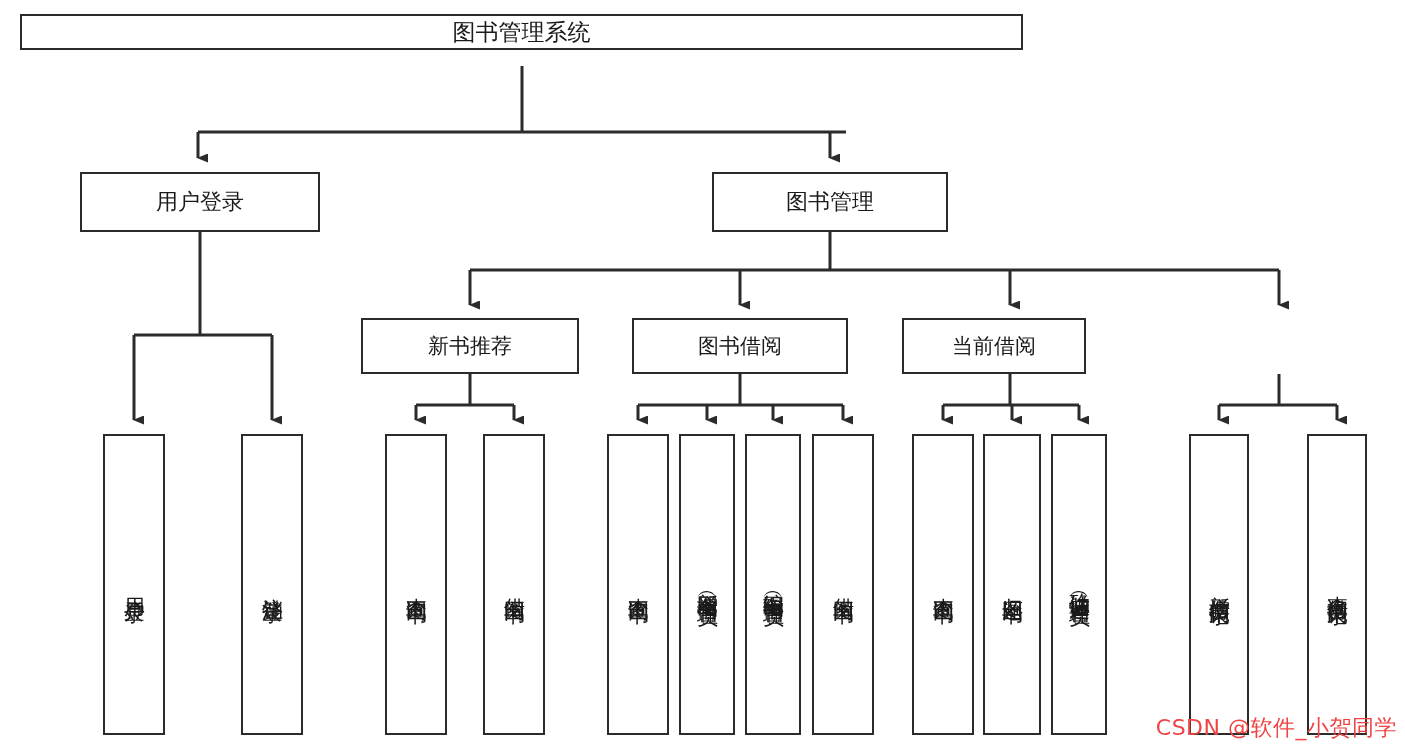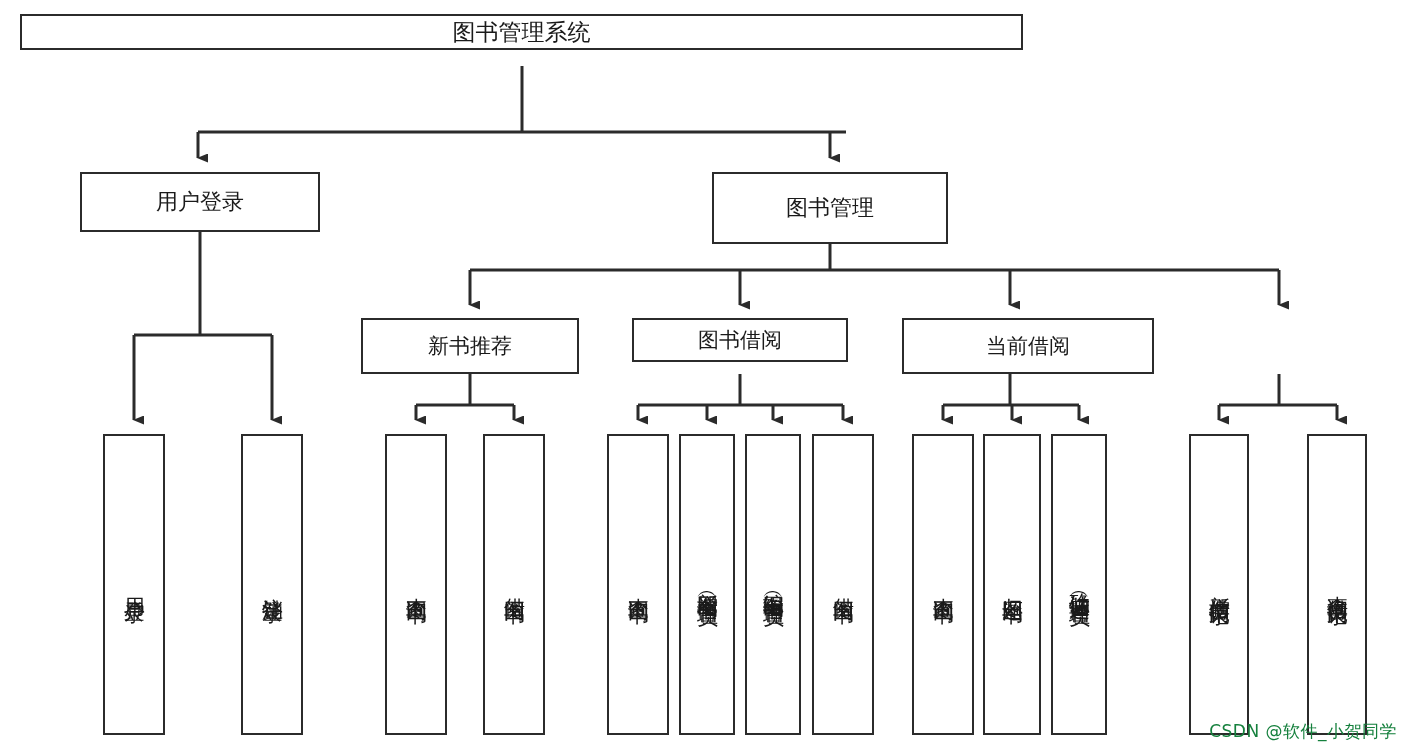--- a/index.html
+++ b/index.html
@@ -54,22 +54,22 @@
     text-orientation: upright;
     font-size: 21px;
     letter-spacing: 2px;
     line-height: 1;
     white-space: nowrap;
   }
   .watermark {
     position: absolute;
     right: 8px;
     bottom: 4px;
-    font-size: 17px;
-    color: #15803d;
+    font-size: 22px;
+    color: #ef4444;
     font-family: "DejaVu Sans", "Liberation Sans", sans-serif;
     letter-spacing: 0.5px;
     z-index: 5;
     white-space: nowrap;
     margin-top: 35px;
   }
 </style>
 </head>
 <body>
 
@@ -125,31 +125,31 @@
     </g>
   </svg>
 
   <div class="node level-0" style="left:20px; top:14px; width:1003px; height:36px;">
     <span class="node-label">图书管理系统</span>
   </div>
 
   <div class="node level-1" style="left:80px; top:172px; width:240px; height:60px;">
     <span class="node-label">用户登录</span>
   </div>
-  <div class="node level-1" style="left:712px; top:172px; width:236px; height:72px;">
+  <div class="node level-1" style="left:712px; top:172px; width:236px; height:60px;">
     <span class="node-label">图书管理</span>
   </div>
 
   <div class="node level-2" style="left:361px; top:318px; width:218px; height:56px;">
     <span class="node-label">新书推荐</span>
   </div>
-  <div class="node level-2" style="left:632px; top:318px; width:216px; height:44px;">
+  <div class="node level-2" style="left:632px; top:318px; width:216px; height:56px;">
     <span class="node-label">图书借阅</span>
   </div>
-  <div class="node level-2" style="left:902px; top:318px; width:252px; height:56px;">
+  <div class="node level-2" style="left:902px; top:318px; width:184px; height:56px;">
     <span class="node-label">当前借阅</span>
   </div>
 
   <div class="node leaf" style="left:103px; top:434px; width:62px; height:301px;">
     <span class="node-label">用户登录</span>
   </div>
   <div class="node leaf" style="left:241px; top:434px; width:62px; height:301px;">
     <span class="node-label">注销登录</span>
   </div>
   <div class="node leaf" style="left:385px; top:434px; width:62px; height:301px;">

